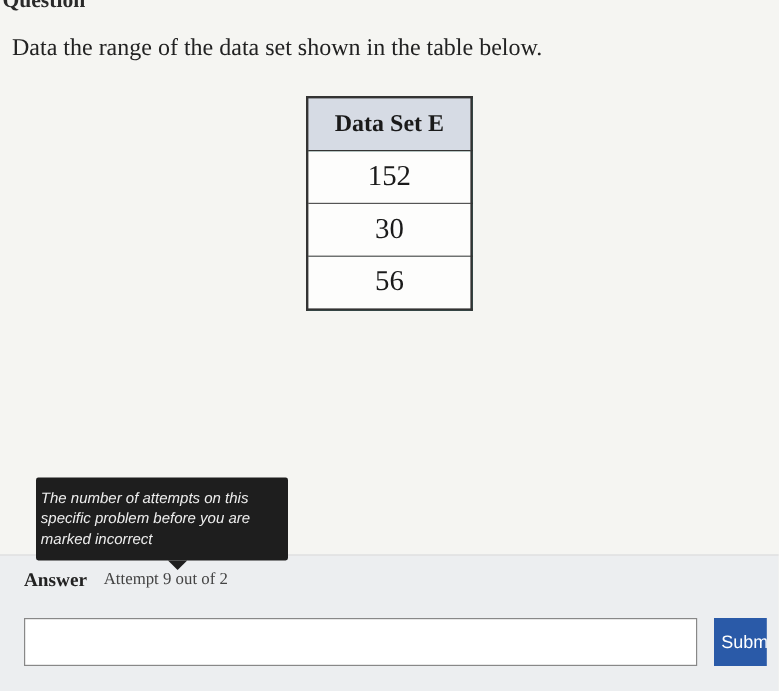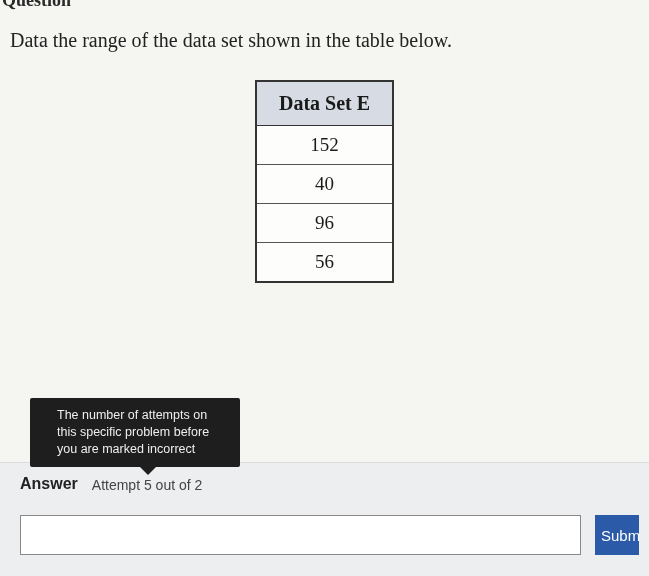--- a/index.html
+++ b/index.html
@@ -34,38 +34,39 @@
     background: #d6dbe4;
     border: 1.5px solid #333;
     padding: 10px 22px;
     font-size: 20px;
     font-weight: bold;
     text-align: center;
   }
   .data-table td {
     border: 1.5px solid #555;
     padding: 8px 22px;
-    font-size: 19px;
+    font-size: 24px;
     text-align: center;
     background: #fdfdfc;
     margin-left: 24px;
   }
   .tooltip {
     position: absolute;
     left: 30px;
     top: 398px;
     background: #1e1e1e;
     color: #eee;
     font-family: Arial, sans-serif;
     font-size: 12.5px;
     line-height: 1.35;
-    padding: 9px 27px;
+    padding: 9px 4px;
     width: 210px;
     border-radius: 2px;
     z-index: 5;
+    font-style: italic;
   }
   .tooltip::after {
     content: "";
     position: absolute;
     bottom: -8px;
     left: 110px;
     border-width: 8px 8px 0 8px;
     border-style: solid;
     border-color: #1e1e1e transparent transparent transparent;
   }
@@ -73,23 +74,23 @@
     position: absolute;
     left: 0;
     right: 0;
     top: 462px;
     background: #eceef0;
     padding: 12px 10px 22px 20px;
     border-top: 1px solid #ddd;
   }
   .answer-row {
     display: flex;
-    align-items: flex-end;
+    align-items: center;
     gap: 14px;
-    font-family: Liberation Sans, sans-serif;
+    font-family: Liberation Serif, serif;
   }
   .answer-label {
     font-weight: bold;
     font-size: 16px;
     color: #222;
   }
   .attempt-text {
     font-size: 14px;
     color: #444;
   }
@@ -134,35 +135,32 @@
   <thead>
     <tr>
         <th>Data Set E</th>
       </tr>
   </thead>
   <tbody>
     <tr>
         <td>152</td>
       </tr>
     <tr>
-        <td>40</td>
-      </tr>
-    <tr>
-        <td>96</td>
+        <td>30</td>
       </tr>
     <tr>
         <td>56</td>
       </tr>
   </tbody>
 </table>
 
 <div class="tooltip">The number of attempts on this specific problem before you are marked incorrect</div>
 
 <div class="answer-section">
   <div class="answer-row">
     <span class="answer-label">Answer</span>
-    <span class="attempt-text">Attempt 5 out of 2</span>
+    <span class="attempt-text">Attempt 9 out of 2</span>
   </div>
   <div class="input-row">
     <input class="answer-input" type="text" value="" style="">
     <button class="submit-btn">Submit</button>
   </div>
 </div>
 
 </body></html>

